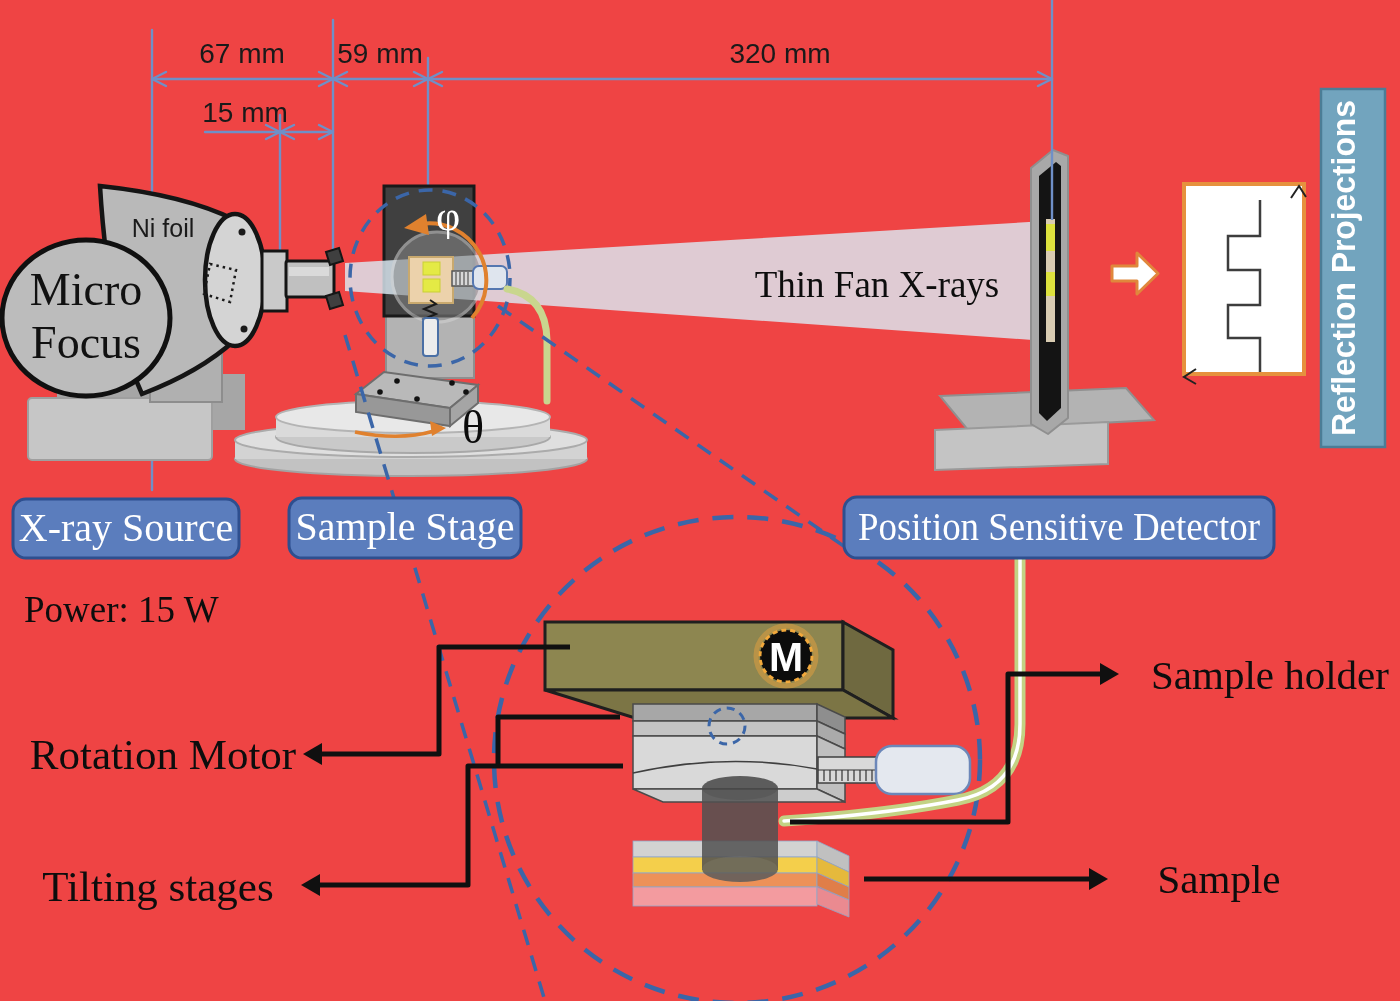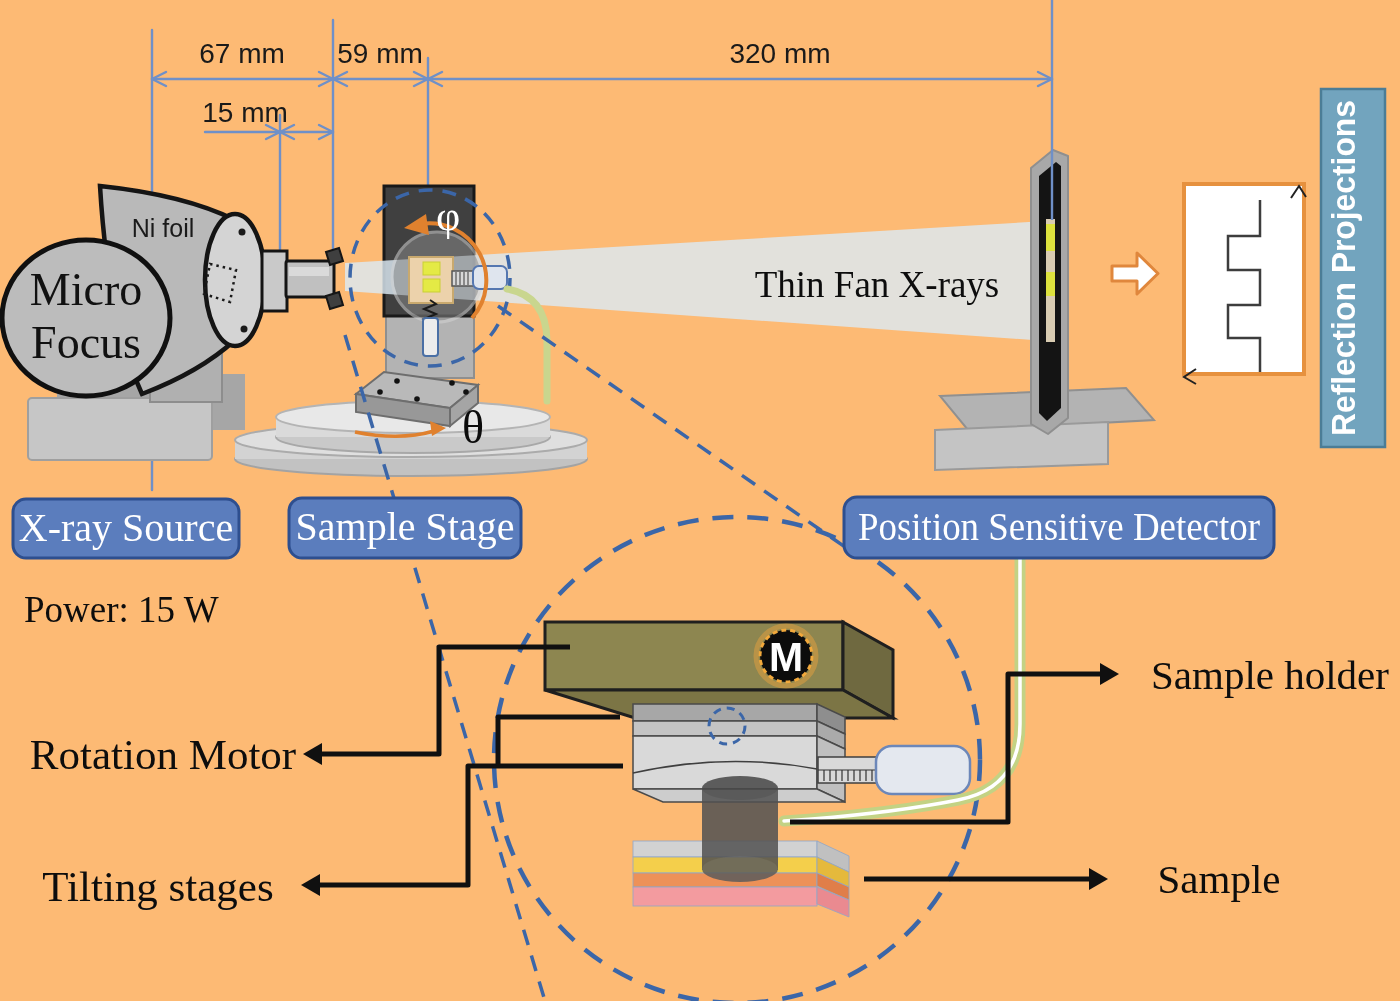--- a/index.html
+++ b/index.html
@@ -1,16 +1,16 @@
 <!DOCTYPE html>
 <html><head>
 <meta charset="utf-8">
 <style>
   html,body{margin:0;padding:0;background:#ffffff;}
-  .fig-wrap{width:1400px;height:1001px;position:relative;background:#fdba74;overflow:hidden;}
+  .fig-wrap{width:1400px;height:1001px;position:relative;background:#ef4444;overflow:hidden;}
   svg{display:block;}
   text{user-select:none;}
   .serif{font-family:"Liberation Serif","DejaVu Serif",serif;}
   .sans{font-family:"Liberation Sans","DejaVu Sans",sans-serif;}
 </style>
 </head>
 <body>
 
 <div class="fig-wrap">
 <svg width="1400" height="1001" viewBox="0 0 1400 1001" xmlns="http://www.w3.org/2000/svg">

